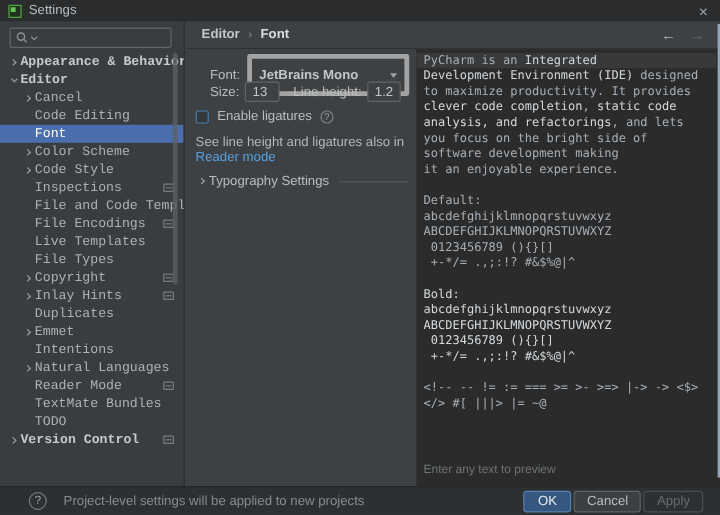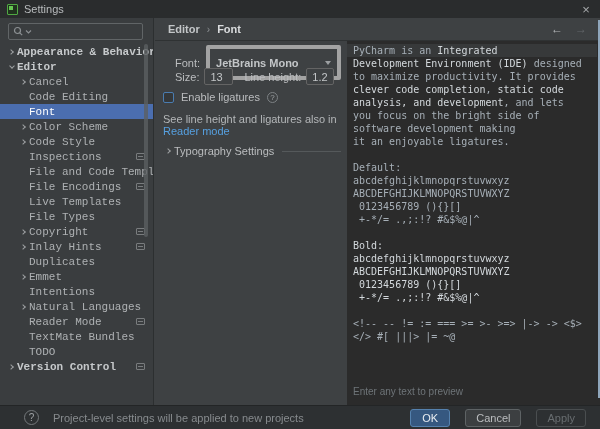--- a/index.html
+++ b/index.html
@@ -89,21 +89,21 @@
     font-family:"Liberation Sans", sans-serif; font-size:10px; }
   .preview-scroll { position:absolute; top:20px; right:0; width:2px; height:378px;
     background:#8fa6bb; }
   
   .footer { position:absolute; left:0; right:0; bottom:0; height:24px;
     background:#2d3032; border-top:1px solid #232526;
     display:flex; align-items:center; padding:0 14px 0 24px; }
   .footer-help { width:15px; height:15px; border:1px solid #75797c; border-radius:50%;
     color:#9fa3a6; font-size:10px; line-height:13px; text-align:center; flex:none; margin-right:14px; }
   .footer-note { color:#878b8e; }
-  .btns { margin-left:auto; display:flex; gap:15px; }
+  .btns { margin-left:auto; display:flex; gap:2px; }
   .btn { height:18px; min-width:40px; padding:0 10px; border-radius:3px;
     font-family:"Liberation Sans", sans-serif; font-size:11px; display:flex;
     align-items:center; justify-content:center; cursor:default; }
   .btn-ok { background:var(--ok,#365880); border:1px solid #5581ad; color:#e8ecf0; }
   .btn-cancel { background:#3c3f41; border:1px solid #5e6365; color:#bbbdbf; }
   .btn-apply { background:transparent; border:1px solid #4a4e50; color:#686d70; }
 </style>
 </head>
 <body>
 
@@ -295,24 +295,24 @@
       <span class="typo-rule"></span>
     </div>
   </div>
 
   <div class="preview">
     <div class="plines">
         <div class="pline hl"><span>PyCharm is an </span><span class="pb">Integrated</span></div>
         <div class="pline"><span class="pb">Development Environment (IDE)</span><span> designed</span></div>
         <div class="pline"><span>to maximize productivity. It provides</span></div>
         <div class="pline"><span class="pb">clever code completion</span><span>, </span><span class="pb">static code</span></div>
-        <div class="pline"><span class="pb">analysis, and development</span><span>, and lets</span></div>
+        <div class="pline"><span class="pb">analysis, and refactorings</span><span>, and lets</span></div>
         <div class="pline"><span>you focus on the bright side of</span></div>
         <div class="pline"><span>software development making</span></div>
-        <div class="pline"><span>it an enjoyable ligatures.</span></div>
+        <div class="pline"><span>it an enjoyable experience.</span></div>
         <div class="pline"><span></span></div>
         <div class="pline"><span>Default:</span></div>
         <div class="pline"><span>abcdefghijklmnopqrstuvwxyz</span></div>
         <div class="pline"><span>ABCDEFGHIJKLMNOPQRSTUVWXYZ</span></div>
         <div class="pline"><span> 0123456789 (){}[]</span></div>
         <div class="pline"><span> +-*/= .,;:!? #&amp;$%@|^</span></div>
         <div class="pline"><span></span></div>
         <div class="pline"><span class="pb">Bold:</span></div>
         <div class="pline"><span class="pb">abcdefghijklmnopqrstuvwxyz</span></div>
         <div class="pline"><span class="pb">ABCDEFGHIJKLMNOPQRSTUVWXYZ</span></div>

